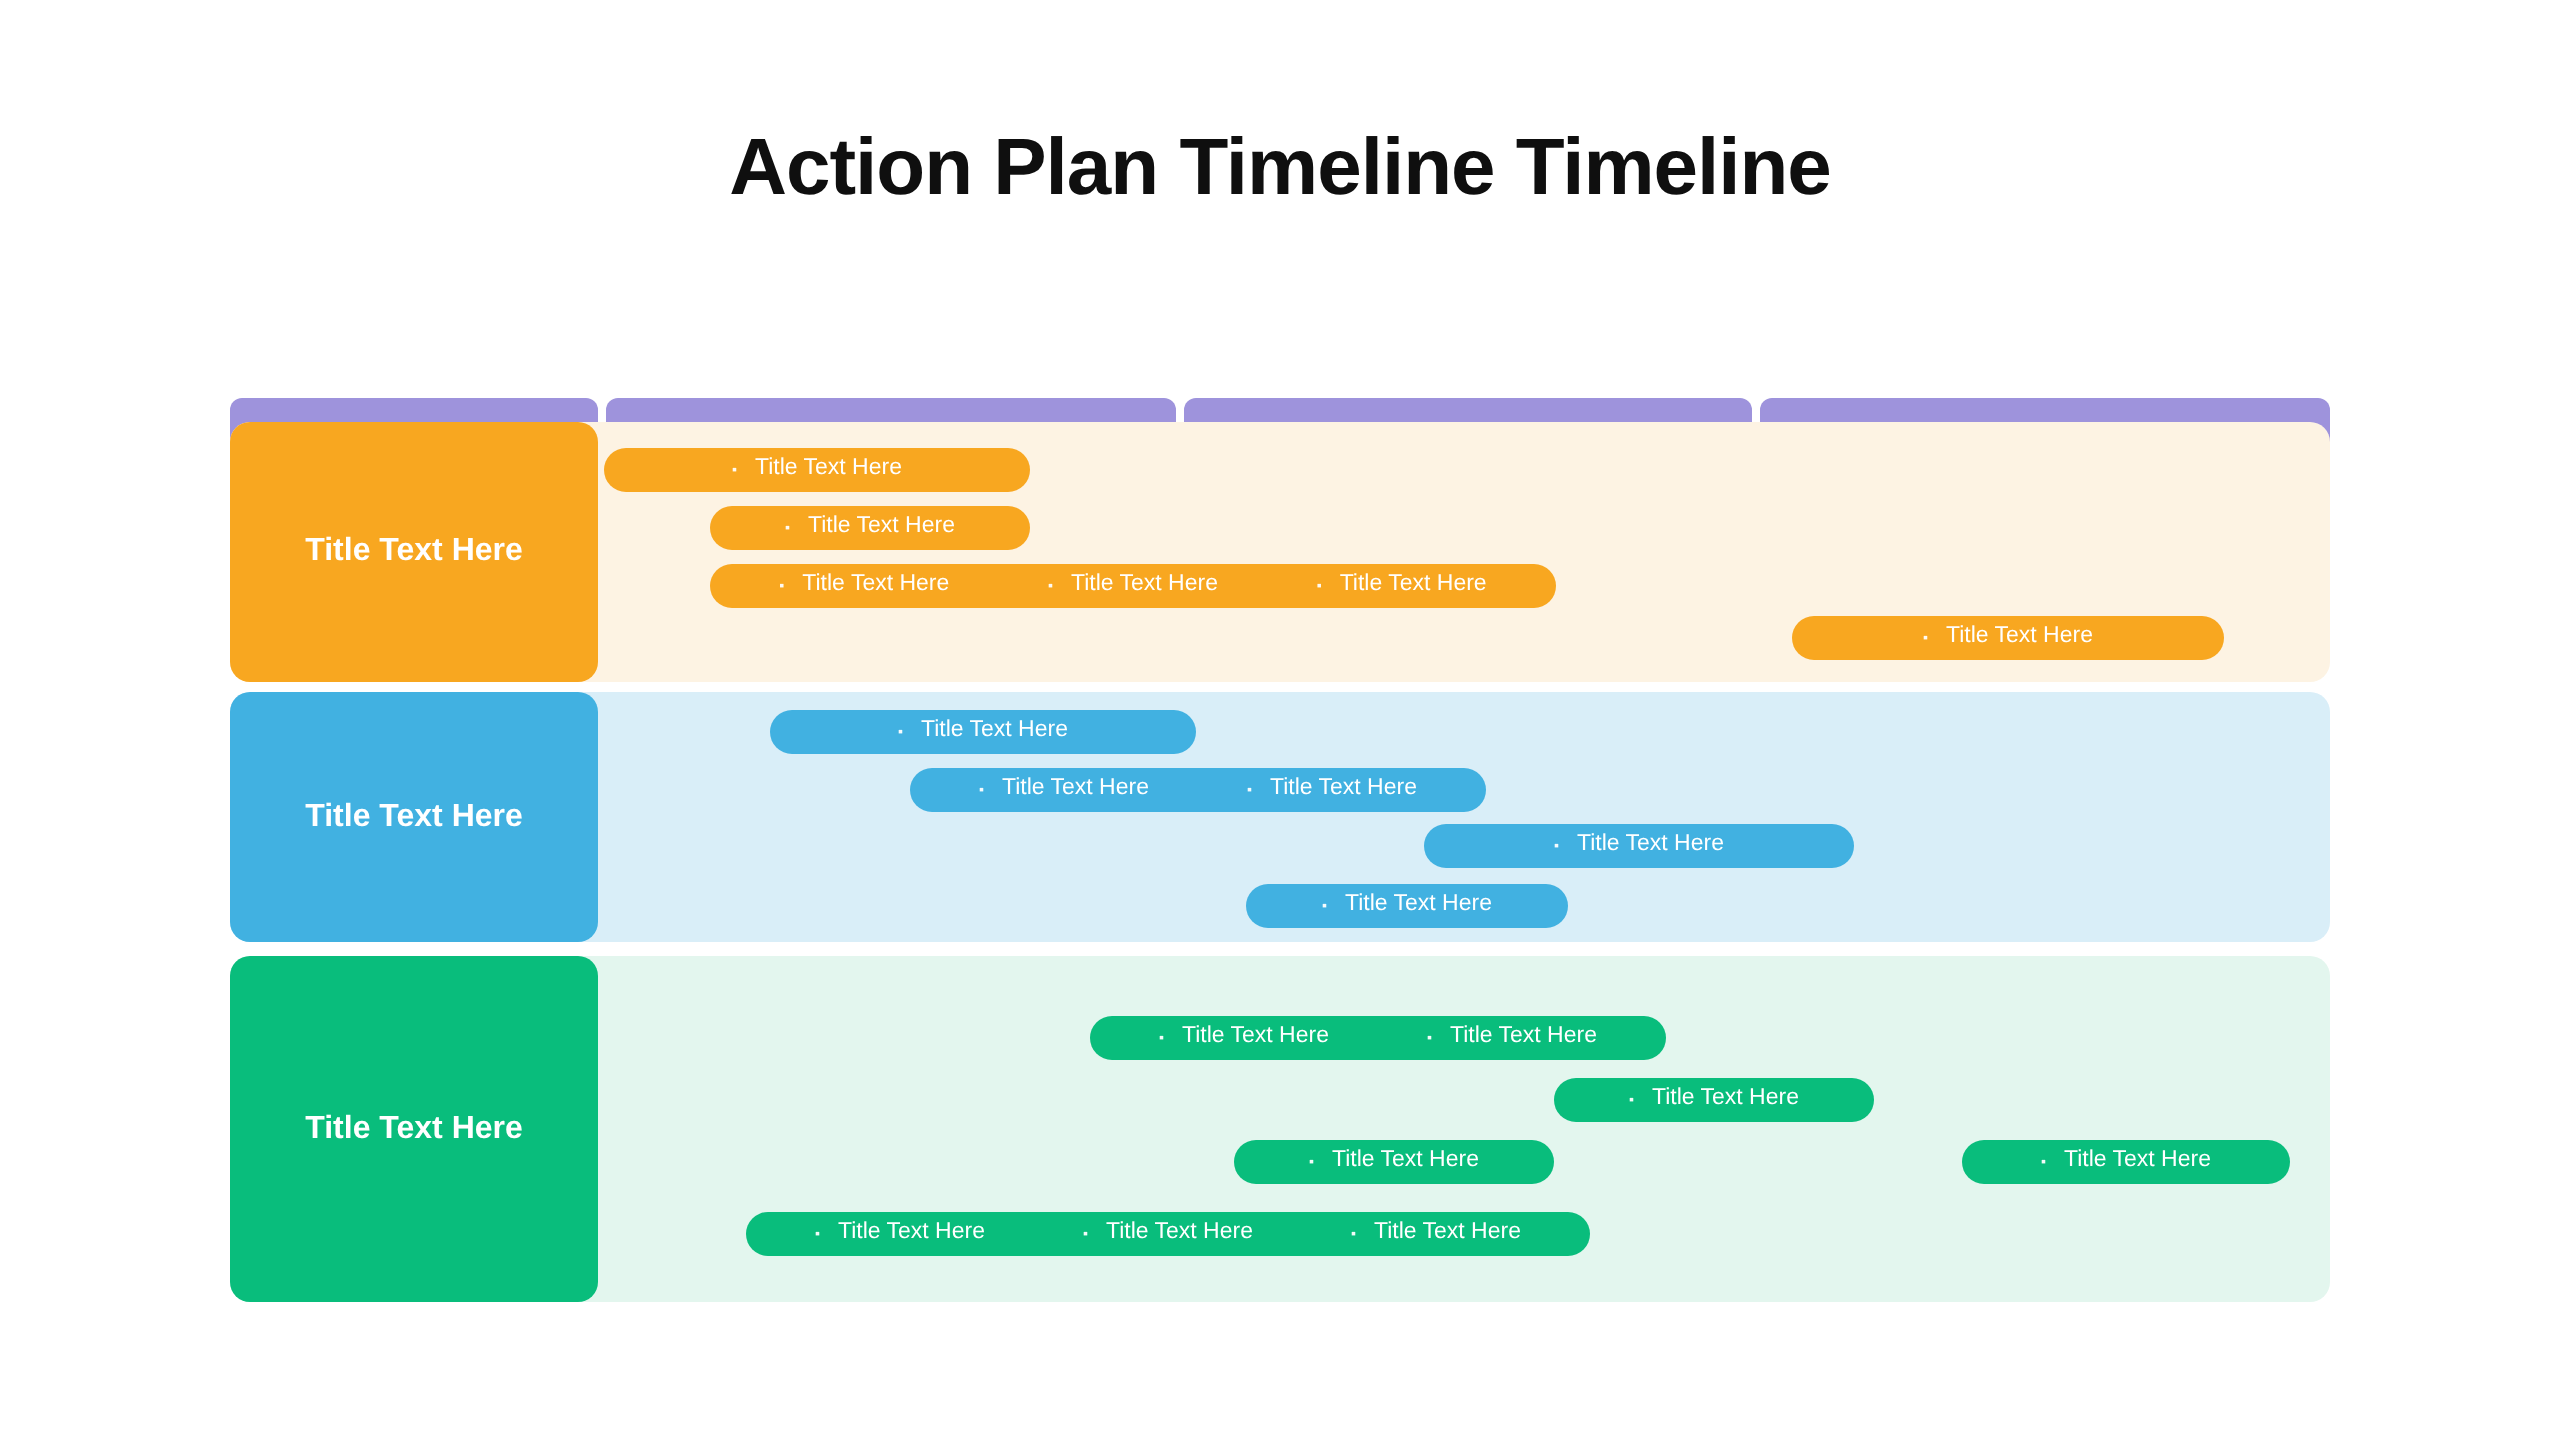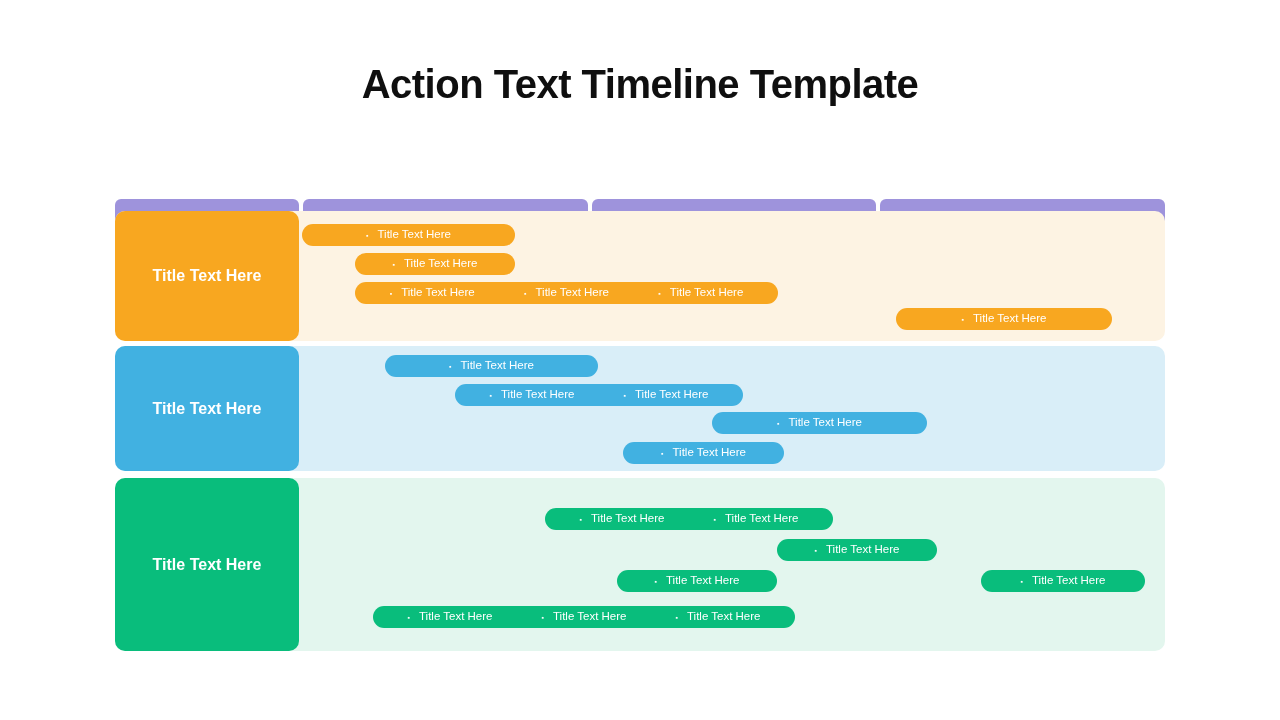--- a/index.html
+++ b/index.html
@@ -36,21 +36,21 @@
     padding:0 10px;box-sizing:border-box;overflow:hidden;
   }
   .bar-item{display:flex;align-items:center;gap:9px;white-space:nowrap;}
   .bullet{color:#ffffff;font-size:7px;line-height:1;opacity:0.95;}
   .bar-text{color:#ffffff;font-size:11.5px;line-height:1;}
 </style>
 </head>
 <body>
 
 <div class="slide">
-  <h1 class="title">Action Text Timeline Template</h1>
+  <h1 class="title">Action Plan Timeline Timeline</h1>
   <div class="table">
     <div class="header-row" id="header-row">
         <div class="hcell"></div>
         <div class="hcell">2026</div>
         <div class="hcell">2027</div>
         <div class="hcell">2028</div>
       </div>
     <div id="rows">
         <div class="row" style="top: 60px; height: 130px;">
           <div class="track" style="background: rgb(253, 243, 227);"></div>

